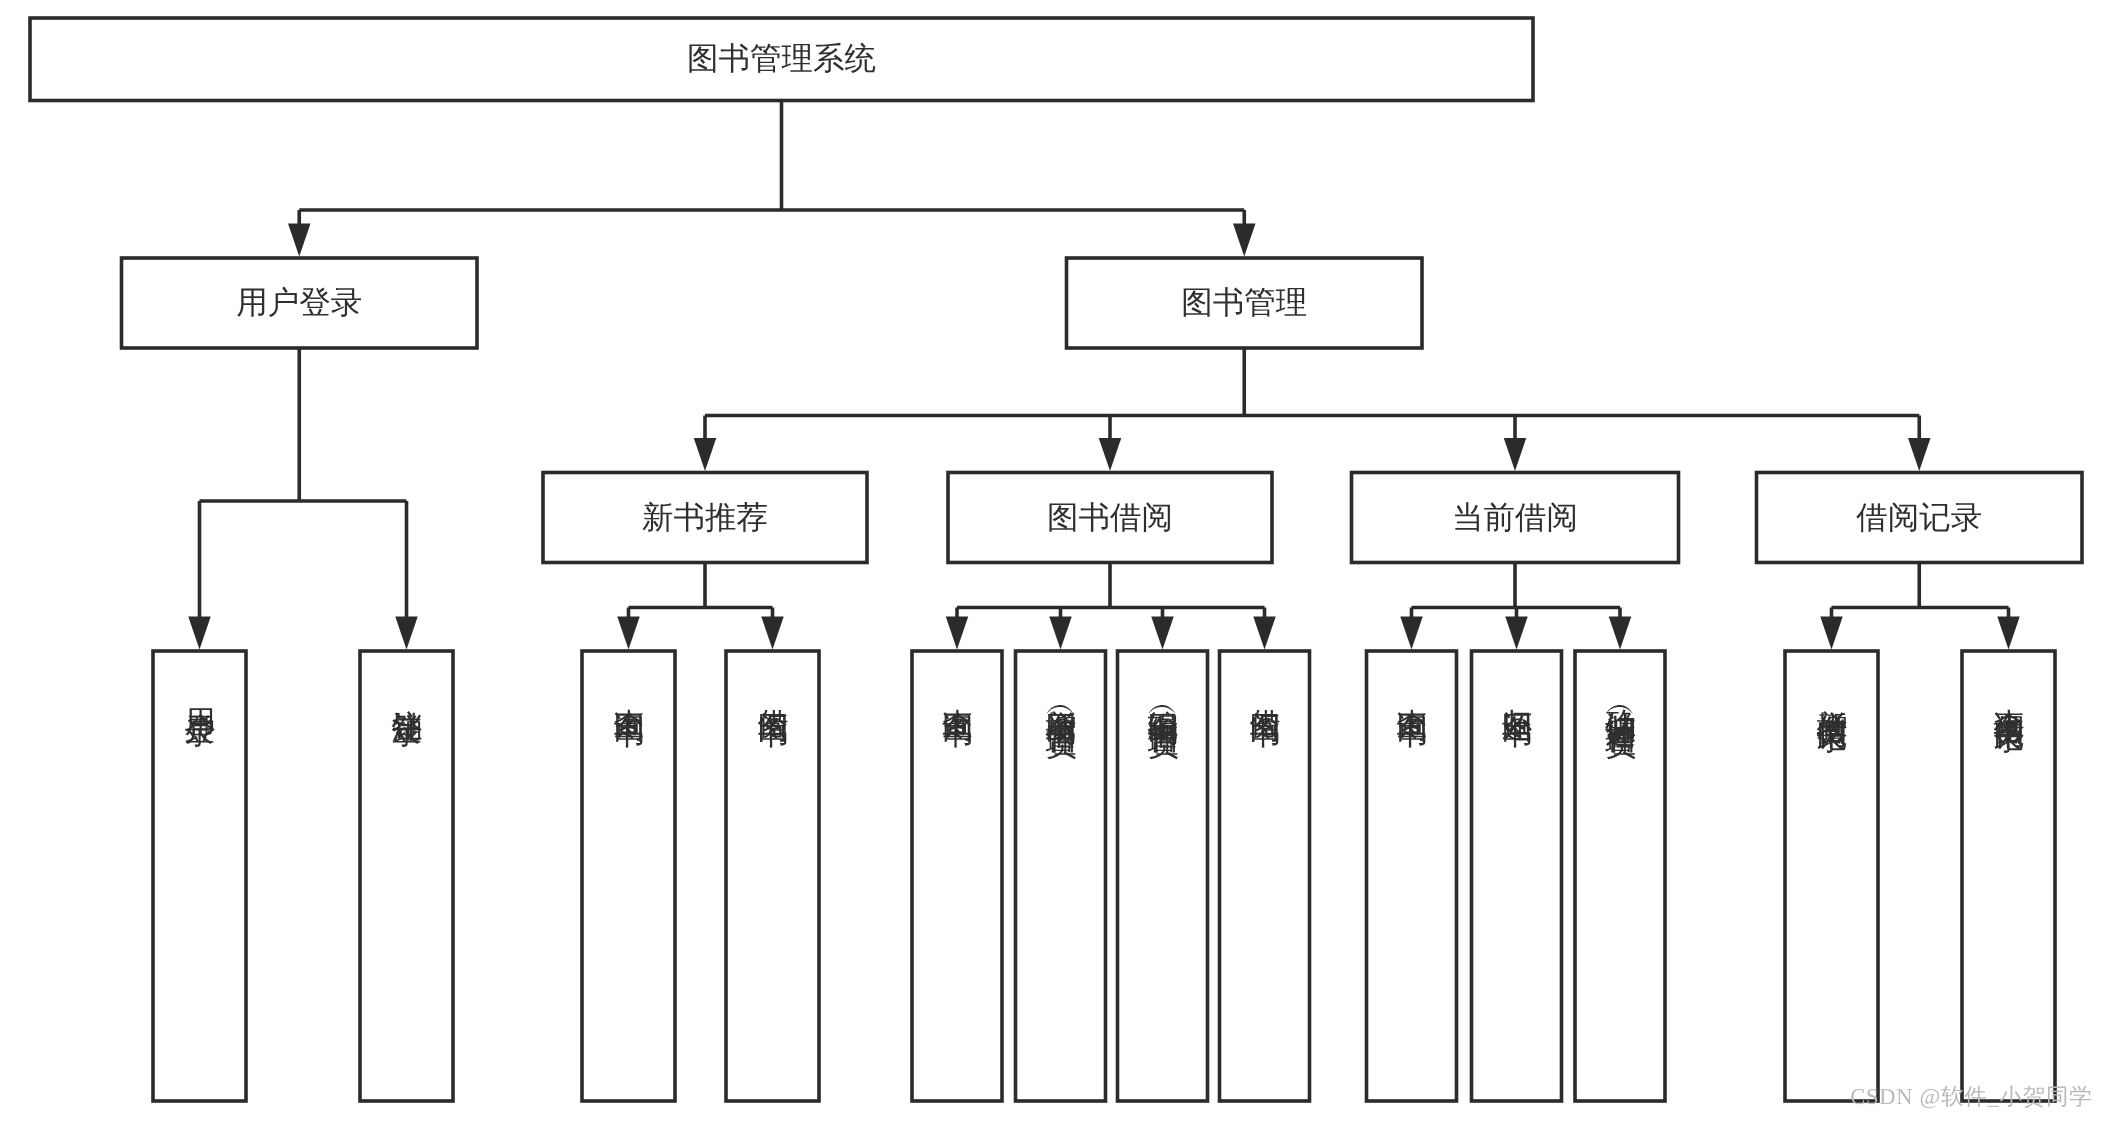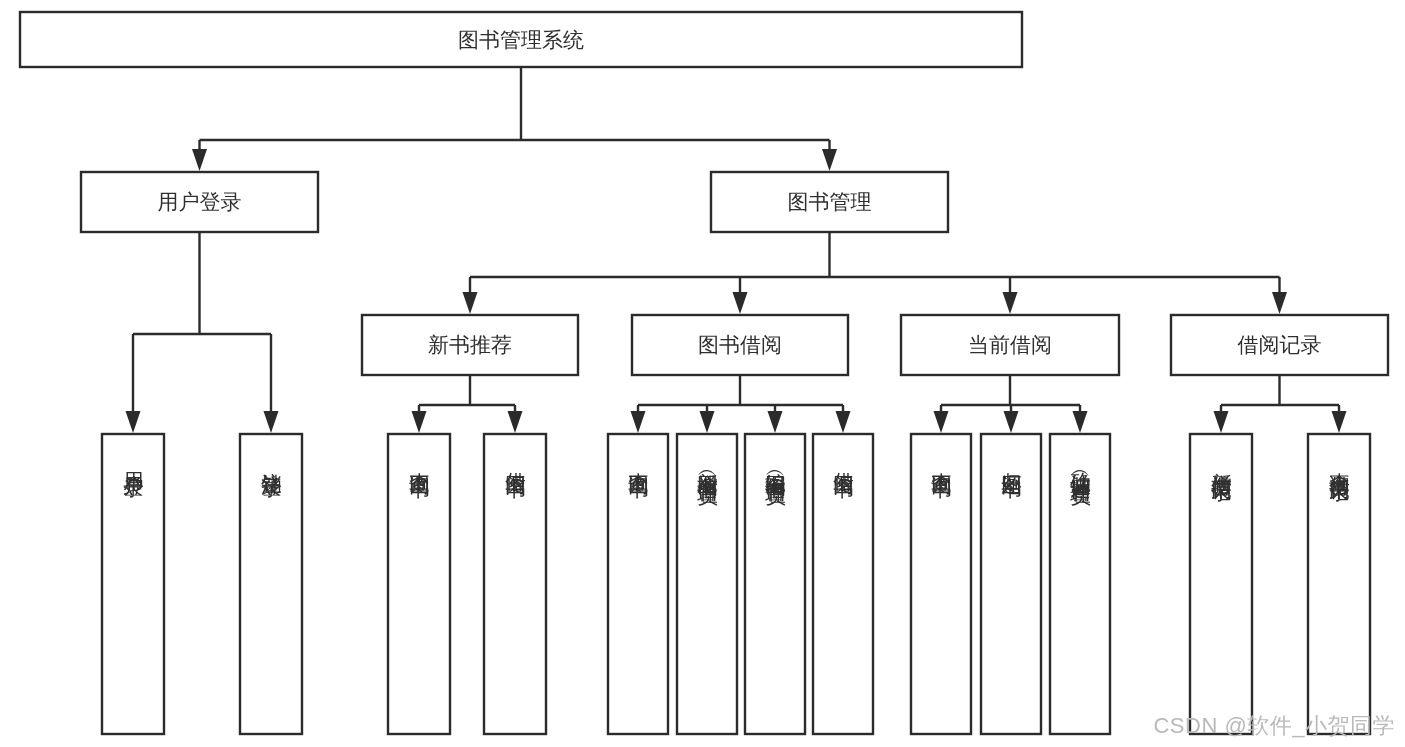--- a/index.html
+++ b/index.html
@@ -64,22 +64,22 @@
     position: absolute;
     display: flex;
     align-items: flex-start;
     justify-content: center;
     pointer-events: none;
   }
   .watermark {
     position: absolute;
     right: 10px;
     bottom: 6px;
-    font-family: Liberation Sans, sans-serif;
-    font-size: 22px;
+    font-family: Liberation Serif, serif;
+    font-size: 15px;
     color: #b9b9b9;
     letter-spacing: 0.5px;
     white-space: nowrap;
   }
 </style>
 </head>
 <body>
 
 <div id="diagram-root">
   <svg id="tree-svg" viewBox="0 0 1405 747" xmlns="http://www.w3.org/2000/svg">

